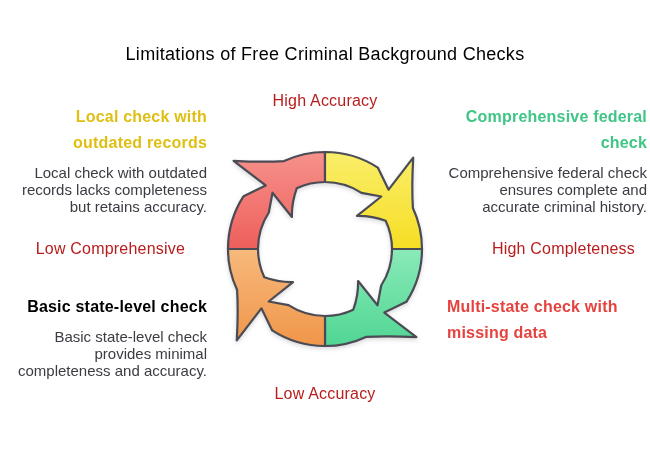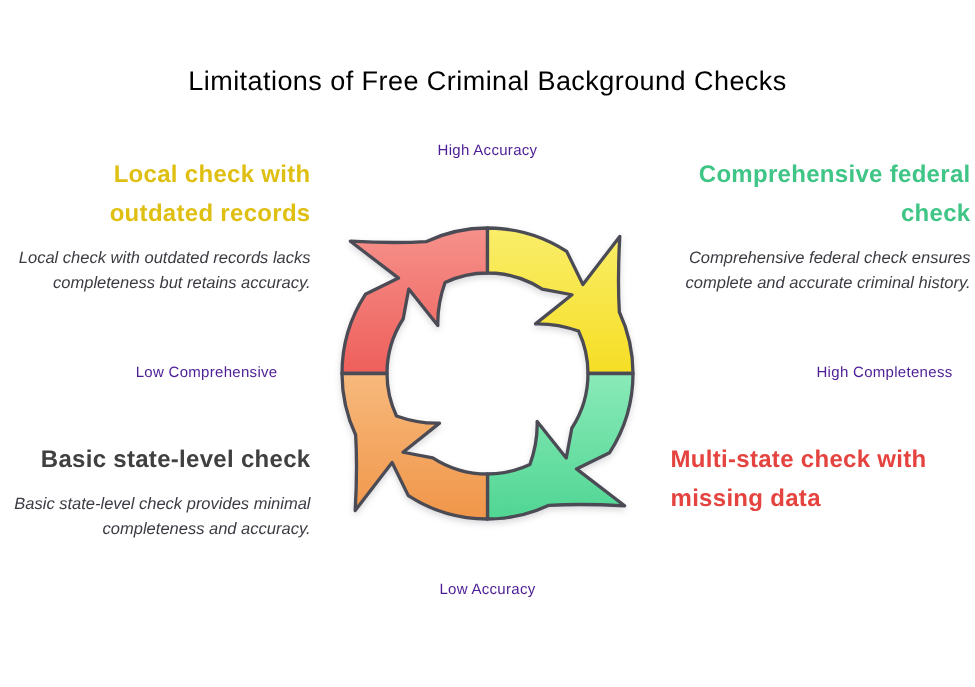--- a/index.html
+++ b/index.html
@@ -8,41 +8,41 @@
     background:#ffffff;
     font-family:"Liberation Sans","DejaVu Sans",sans-serif;
     -webkit-font-smoothing:antialiased;
   }
   .title{
     position:absolute;left:0;top:41px;width:650px;
     text-align:center;font-size:18px;line-height:26px;
     color:#000000;font-weight:500;letter-spacing:.3px;
   }
   .axis-label{
-    position:absolute;font-size:10px;line-height:15px;
-    color:#4c1d95;letter-spacing:.2px;
+    position:absolute;font-size:16px;line-height:15px;
+    color:#b91c1c;letter-spacing:.2px;
   }
   .axis-top{left:245px;top:93px;width:160px;text-align:center;}
   .axis-bottom{left:245px;top:386px;width:160px;text-align:center;}
   .axis-left{left:5px;top:241px;width:180px;text-align:right;}
   .axis-right{left:455px;top:241px;width:180px;text-align:right;}
   .quad{position:absolute;width:200px;}
   .quad h2{
     margin:0;font-size:16px;line-height:26px;font-weight:bold;letter-spacing:.2px;
   }
   .quad p{
-    margin:8px 0 0 0;font-size:11px;line-height:17px;color:#3b3b43;font-style:italic;
+    margin:8px 0 0 0;font-size:15px;line-height:17px;color:#3b3b43;
   }
   .q-tl{left:7px;top:104px;text-align:right;}
   .q-tr{left:447px;top:104px;text-align:right;}
   .q-bl{left:7px;top:294px;text-align:right;}
   .q-br{left:447px;top:294px;text-align:left;}
   .q-tl h2{color:#dfbf12;}
   .q-tr h2{color:#3fc585;}
-  .q-bl h2{color:#404040;}
+  .q-bl h2{color:#000000;}
   .q-br h2{color:#e5433f;}
   .cycle-svg{
     position:absolute;left:185px;top:109px;width:280px;height:280px;
     filter:drop-shadow(0 2px 2px rgba(40,40,55,.18));
   }
   .cycle-svg path{stroke:#4b4b55;stroke-width:2.2;stroke-linejoin:round;}
 </style>
 </head>
 <body>
 

